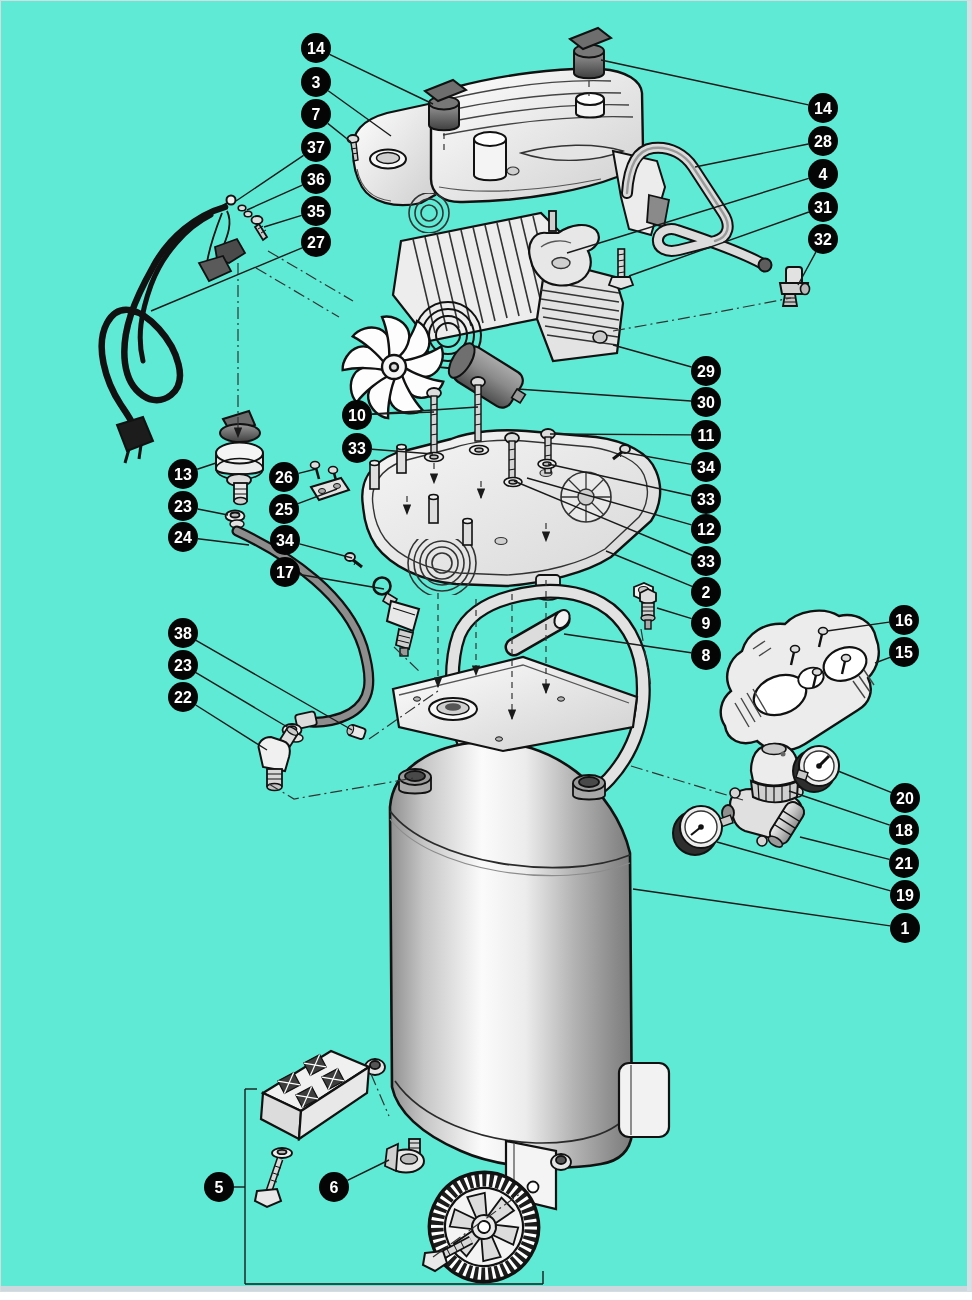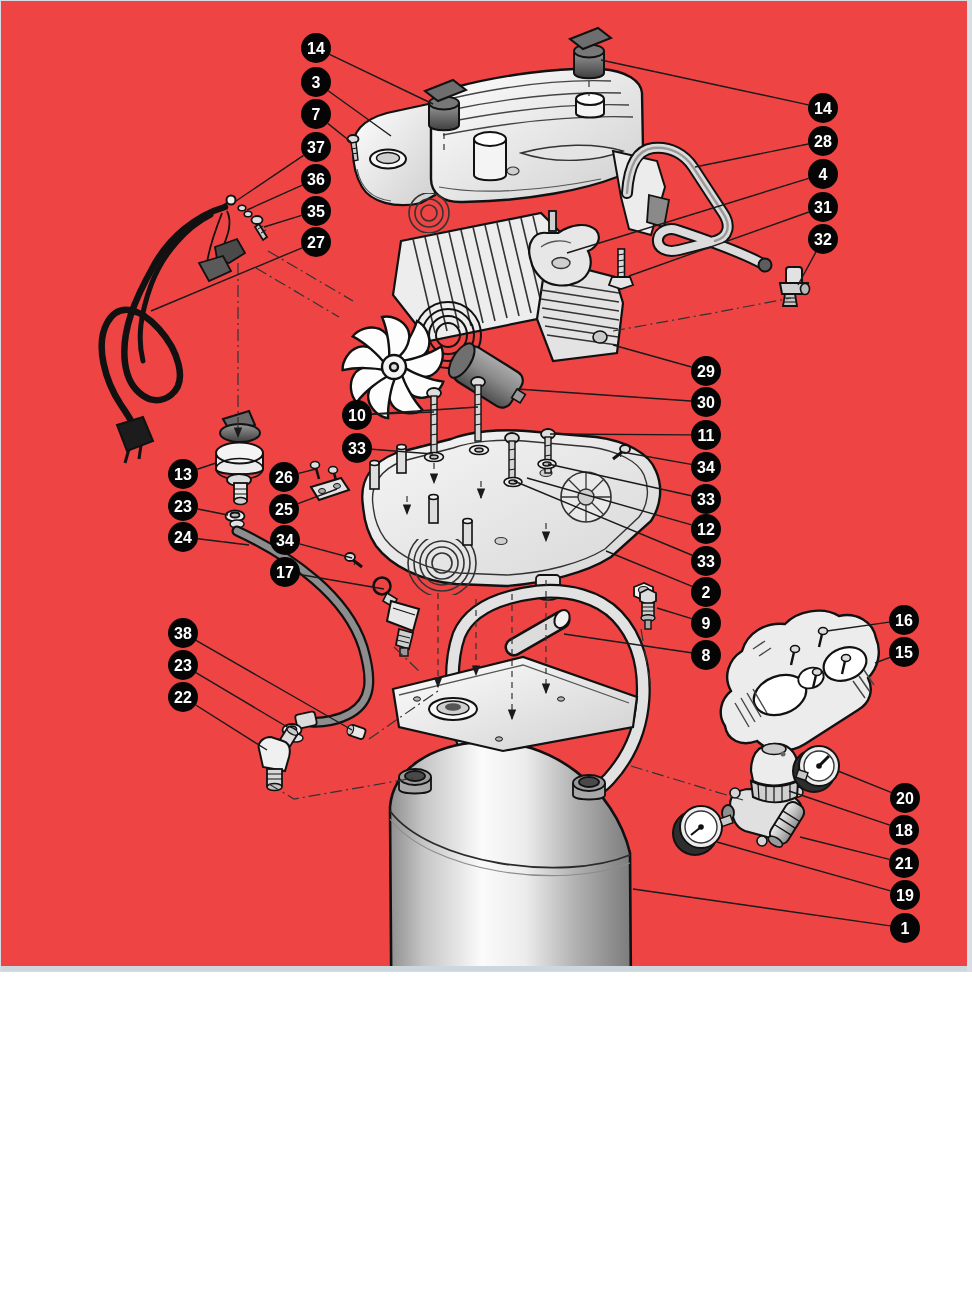--- a/index.html
+++ b/index.html
@@ -1,17 +1,17 @@
 <!DOCTYPE html>
 <html><head>
 <meta charset="utf-8">
 <style>
   html,body{margin:0;padding:0;background:#ffffff;}
   .page{
-    position:relative;width:972px;height:972px;background:#ef4444;
+    position:relative;width:972px;height:1292px;background:#5eead4;
     box-sizing:border-box;border:1px solid #d5dde2;overflow:hidden;
     font-family:"Liberation Sans", sans-serif;
   }
   svg{display:block;}
   .edge-bottom{position:absolute;left:0;bottom:0;width:100%;height:5px;background:#ccd7de;}
   .edge-right{position:absolute;right:0;top:0;width:4px;height:100%;background:#d9e0e5;}
   text.balloon-num{
     font-family:"Liberation Sans", sans-serif;
     font-weight:bold;
   }

